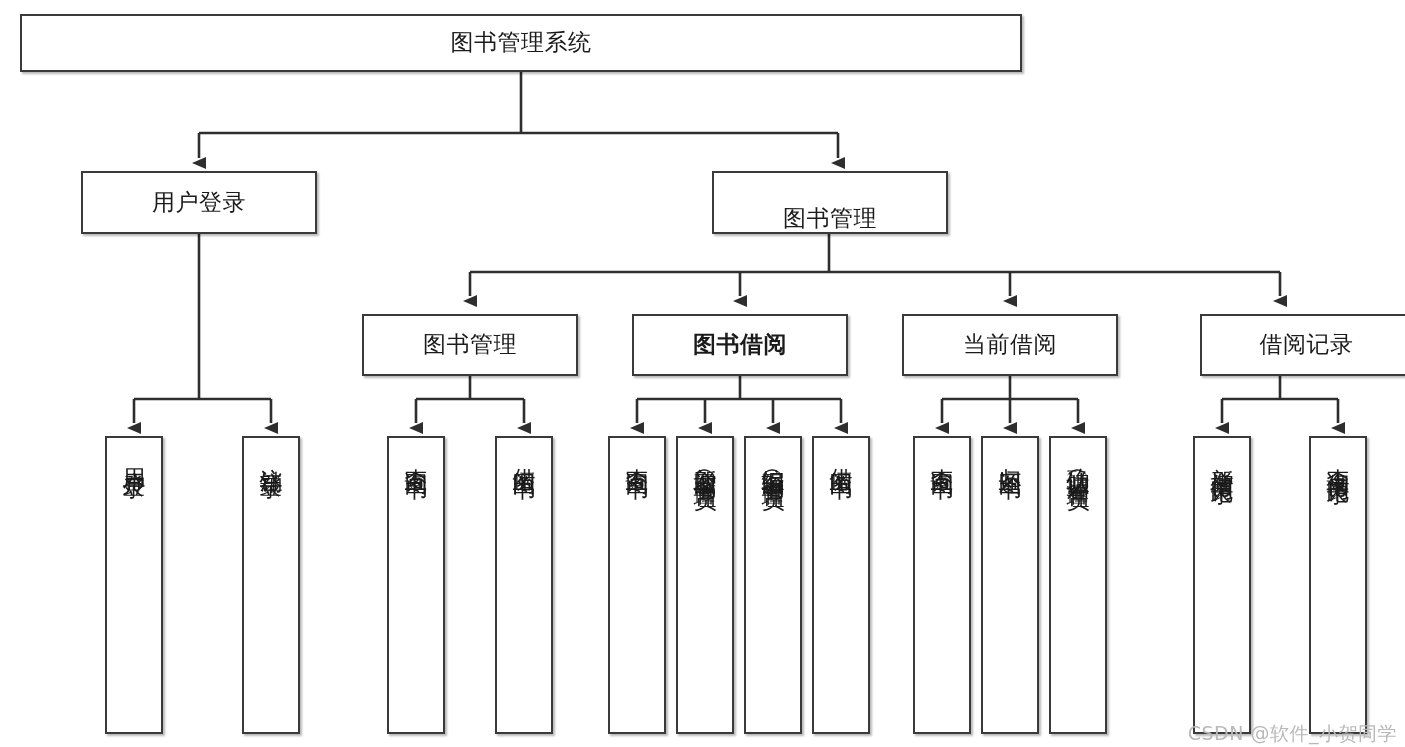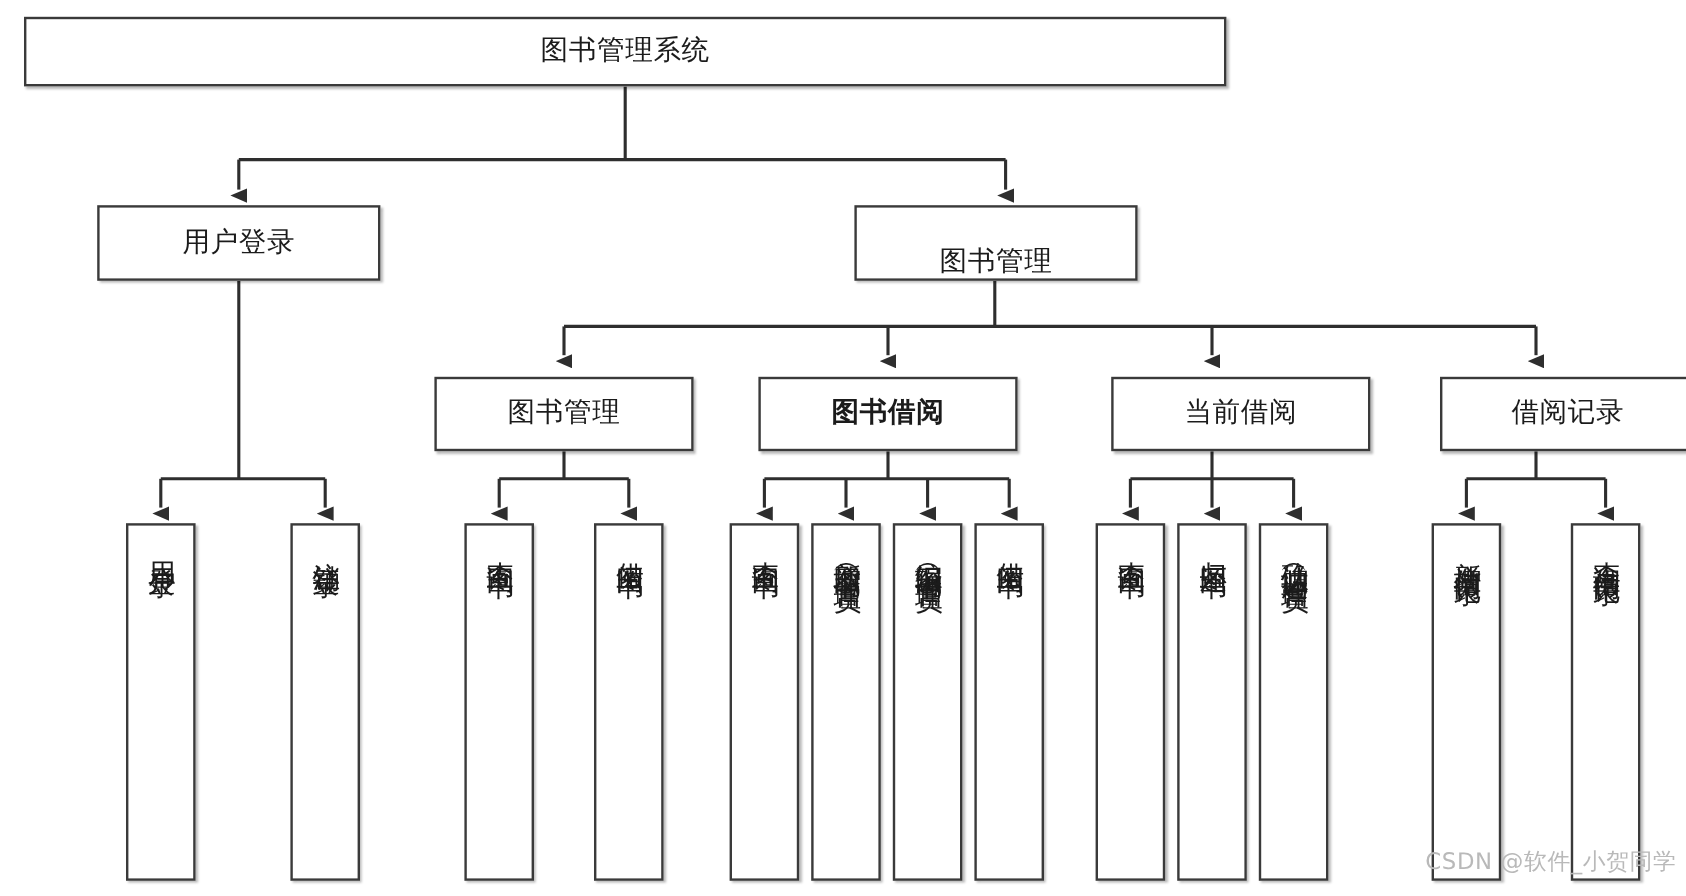--- a/index.html
+++ b/index.html
@@ -55,21 +55,21 @@
   .node.vert .label {
     writing-mode: vertical-rl;
     text-orientation: upright;
     font-size: 23px;
     letter-spacing: 3px;
     line-height: 1;
   }
   #watermark {
     position: absolute;
     right: 8px;
-    bottom: 16px;
+    bottom: 0;
     font-size: 19px;
     color: #b9b9b9;
     letter-spacing: 0.5px;
     white-space: nowrap;
     font-family: "DejaVu Sans", "Liberation Sans", sans-serif;
     text-align: right;
   }
 </style>
 </head>
 <body>
@@ -136,21 +136,21 @@
   <div class="node horiz" style="left:712px; top:171px; width:236px; height:63px;align-items:flex-end;">
     <span class="label">图书管理</span>
   </div>
 
   <div class="node horiz" style="left:362px; top:314px; width:216px; height:62px;">
     <span class="label">图书管理</span>
   </div>
   <div class="node horiz" style="left:632px; top:314px; width:216px; height:62px;font-weight:bold;">
     <span class="label">图书借阅</span>
   </div>
-  <div class="node horiz" style="left:902px; top:314px; width:216px; height:62px;margin-left:24px;">
+  <div class="node horiz" style="left:902px; top:314px; width:216px; height:62px;">
     <span class="label">当前借阅</span>
   </div>
   <div class="node horiz" style="left:1200px; top:314px; width:213px; height:62px;">
     <span class="label">借阅记录</span>
   </div>
 
   <div class="node vert" style="left:105px; top:436px; width:58px; height:298px;">
     <span class="label">用户登录</span>
   </div>
   <div class="node vert" style="left:242px; top:436px; width:58px; height:298px;">

